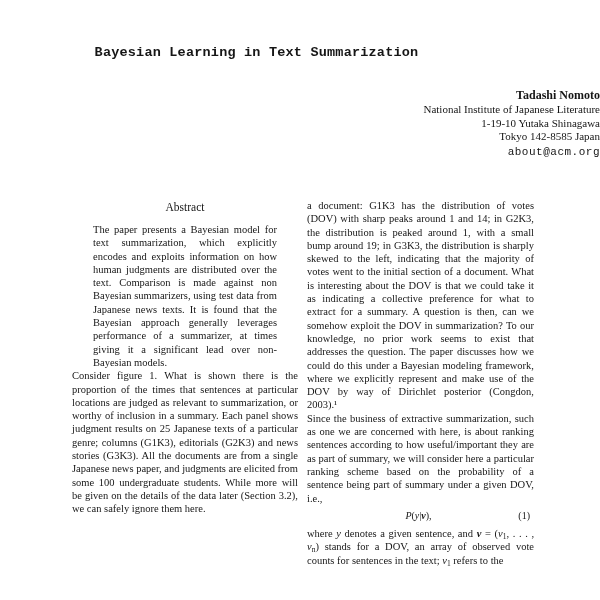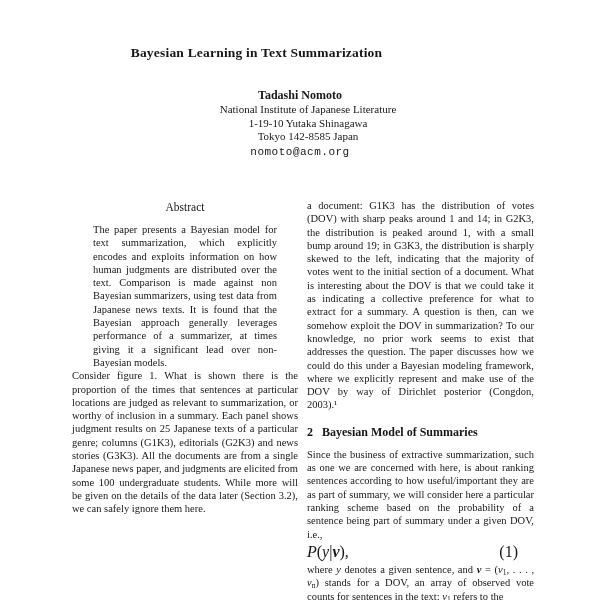--- a/index.html
+++ b/index.html
@@ -22,27 +22,28 @@
   }
   .paper-title {
     position: absolute;
     top: 45px;
     left: 0;
     width: 513px;
     text-align: center;
     font-size: 13.5px;
     font-weight: bold;
     letter-spacing: 0.2px;
+    font-family: Liberation Mono, monospace;
   }
   .authors {
     position: absolute;
     top: 88px;
     left: 0;
     width: 600px;
-    text-align: center;
+    text-align: right;
   }
   .author-name {
     font-size: 12px;
     font-weight: bold;
     line-height: 14px;
     margin-bottom: 1px;
   }
   .author-line {
     font-size: 11px;
     line-height: 13.5px;
@@ -80,24 +81,24 @@
   .indent { text-indent: 11px; }
   .sec-heading {
     font-size: 12px;
     font-weight: bold;
     margin: 13px 0 9px 0;
     line-height: 14px;
   }
   .sec-num { margin-right: 9px; }
   .equation {
     position: relative;
-    text-align: left;
-    font-size: 16px;
+    text-align: center;
+    font-size: 10px;
     line-height: 13.3px;
-    margin: 4px 16px 5px 0;
+    margin: 4px 4px 5px 0;
   }
   .eq-number {
     position: absolute;
     right: 0;
     top: 0;
   }
   .seg-i  { font-style: italic; }
   .seg-bi { font-style: italic; font-weight: bold; }
   sub {
     font-size: 7.5px;
@@ -110,37 +111,34 @@
 
 <div class="page">
 
   <div class="paper-title">Bayesian Learning in Text Summarization</div>
 
   <div class="authors">
     <div class="author-name">Tadashi Nomoto</div>
     <div class="author-line">National Institute of Japanese Literature</div>
     <div class="author-line">1-19-10 Yutaka Shinagawa</div>
     <div class="author-line">Tokyo 142-8585 Japan</div>
-    <div class="author-email">nomoto@acm.org</div>
+    <div class="author-email">about@acm.org</div>
   </div>
 
   <div class="col col-left">
     <div class="abstract-heading">Abstract</div>
     <p class="abstract-body">The paper presents a Bayesian model for text summarization, which explicitly encodes and exploits information on how human judgments are distributed over the text. Comparison is made against non Bayesian summarizers, using test data from Japanese news texts. It is found that the Bayesian approach generally leverages performance of a summarizer, at times giving it a significant lead over non-Bayesian models.</p>
 
 
     <p class="body-p">Consider figure 1. What is shown there is the proportion of the times that sentences at particular locations are judged as relevant to summarization, or worthy of inclusion in a summary. Each panel shows judgment results on 25 Japanese texts of a particular genre; columns (G1K3), editorials (G2K3) and news stories (G3K3). All the documents are from a single Japanese news paper, and judgments are elicited from some 100 undergraduate students. While more will be given on the details of the data later (Section 3.2), we can safely ignore them here.</p>
   </div>
 
   <div class="col col-right">
     <p class="body-p">a document: G1K3 has the distribution of votes (DOV) with sharp peaks around 1 and 14; in G2K3, the distribution is peaked around 1, with a small bump around 19; in G3K3, the distribution is sharply skewed to the left, indicating that the majority of votes went to the initial section of a document. What is interesting about the DOV is that we could take it as indicating a collective preference for what to extract for a summary. A question is then, can we somehow exploit the DOV in summarization? To our knowledge, no prior work seems to exist that addresses the question. The paper discusses how we could do this under a Bayesian modeling framework, where we explicitly represent and make use of the DOV by way of Dirichlet posterior (Congdon, 2003).¹</p>
 
-    <div class="sec-heading">
-      <span class="sec-num">2</span><span>Bayesian Model of Summaries</span>
-    </div>
 
     <p class="body-p">Since the business of extractive summarization, such as one we are concerned with here, is about ranking sentences according to how useful/important they are as part of summary, we will consider here a particular ranking scheme based on the probability of a sentence being part of summary under a given DOV, i.e.,</p>
 
     <div class="equation">
       <span class="eq-formula"><span class="seg-i">P</span><span>(</span><span class="seg-i">y</span><span>|</span><span class="seg-bi">v</span><span>),</span></span>
       <span class="eq-number">(1)</span>
     </div>
 
     <p class="body-p"><span>where </span><span class="seg-i">y</span><span> denotes a given sentence, and </span><span class="seg-bi">v</span><span> = (</span><span class="seg-i">v</span><sub>1</sub><span>, . . . , </span><span class="seg-i">v</span><sub>n</sub><span>) stands for a DOV, an array of observed vote counts for sentences in the text; </span><span class="seg-i">v</span><sub>1</sub><span> refers to the</span></p>
   </div>

